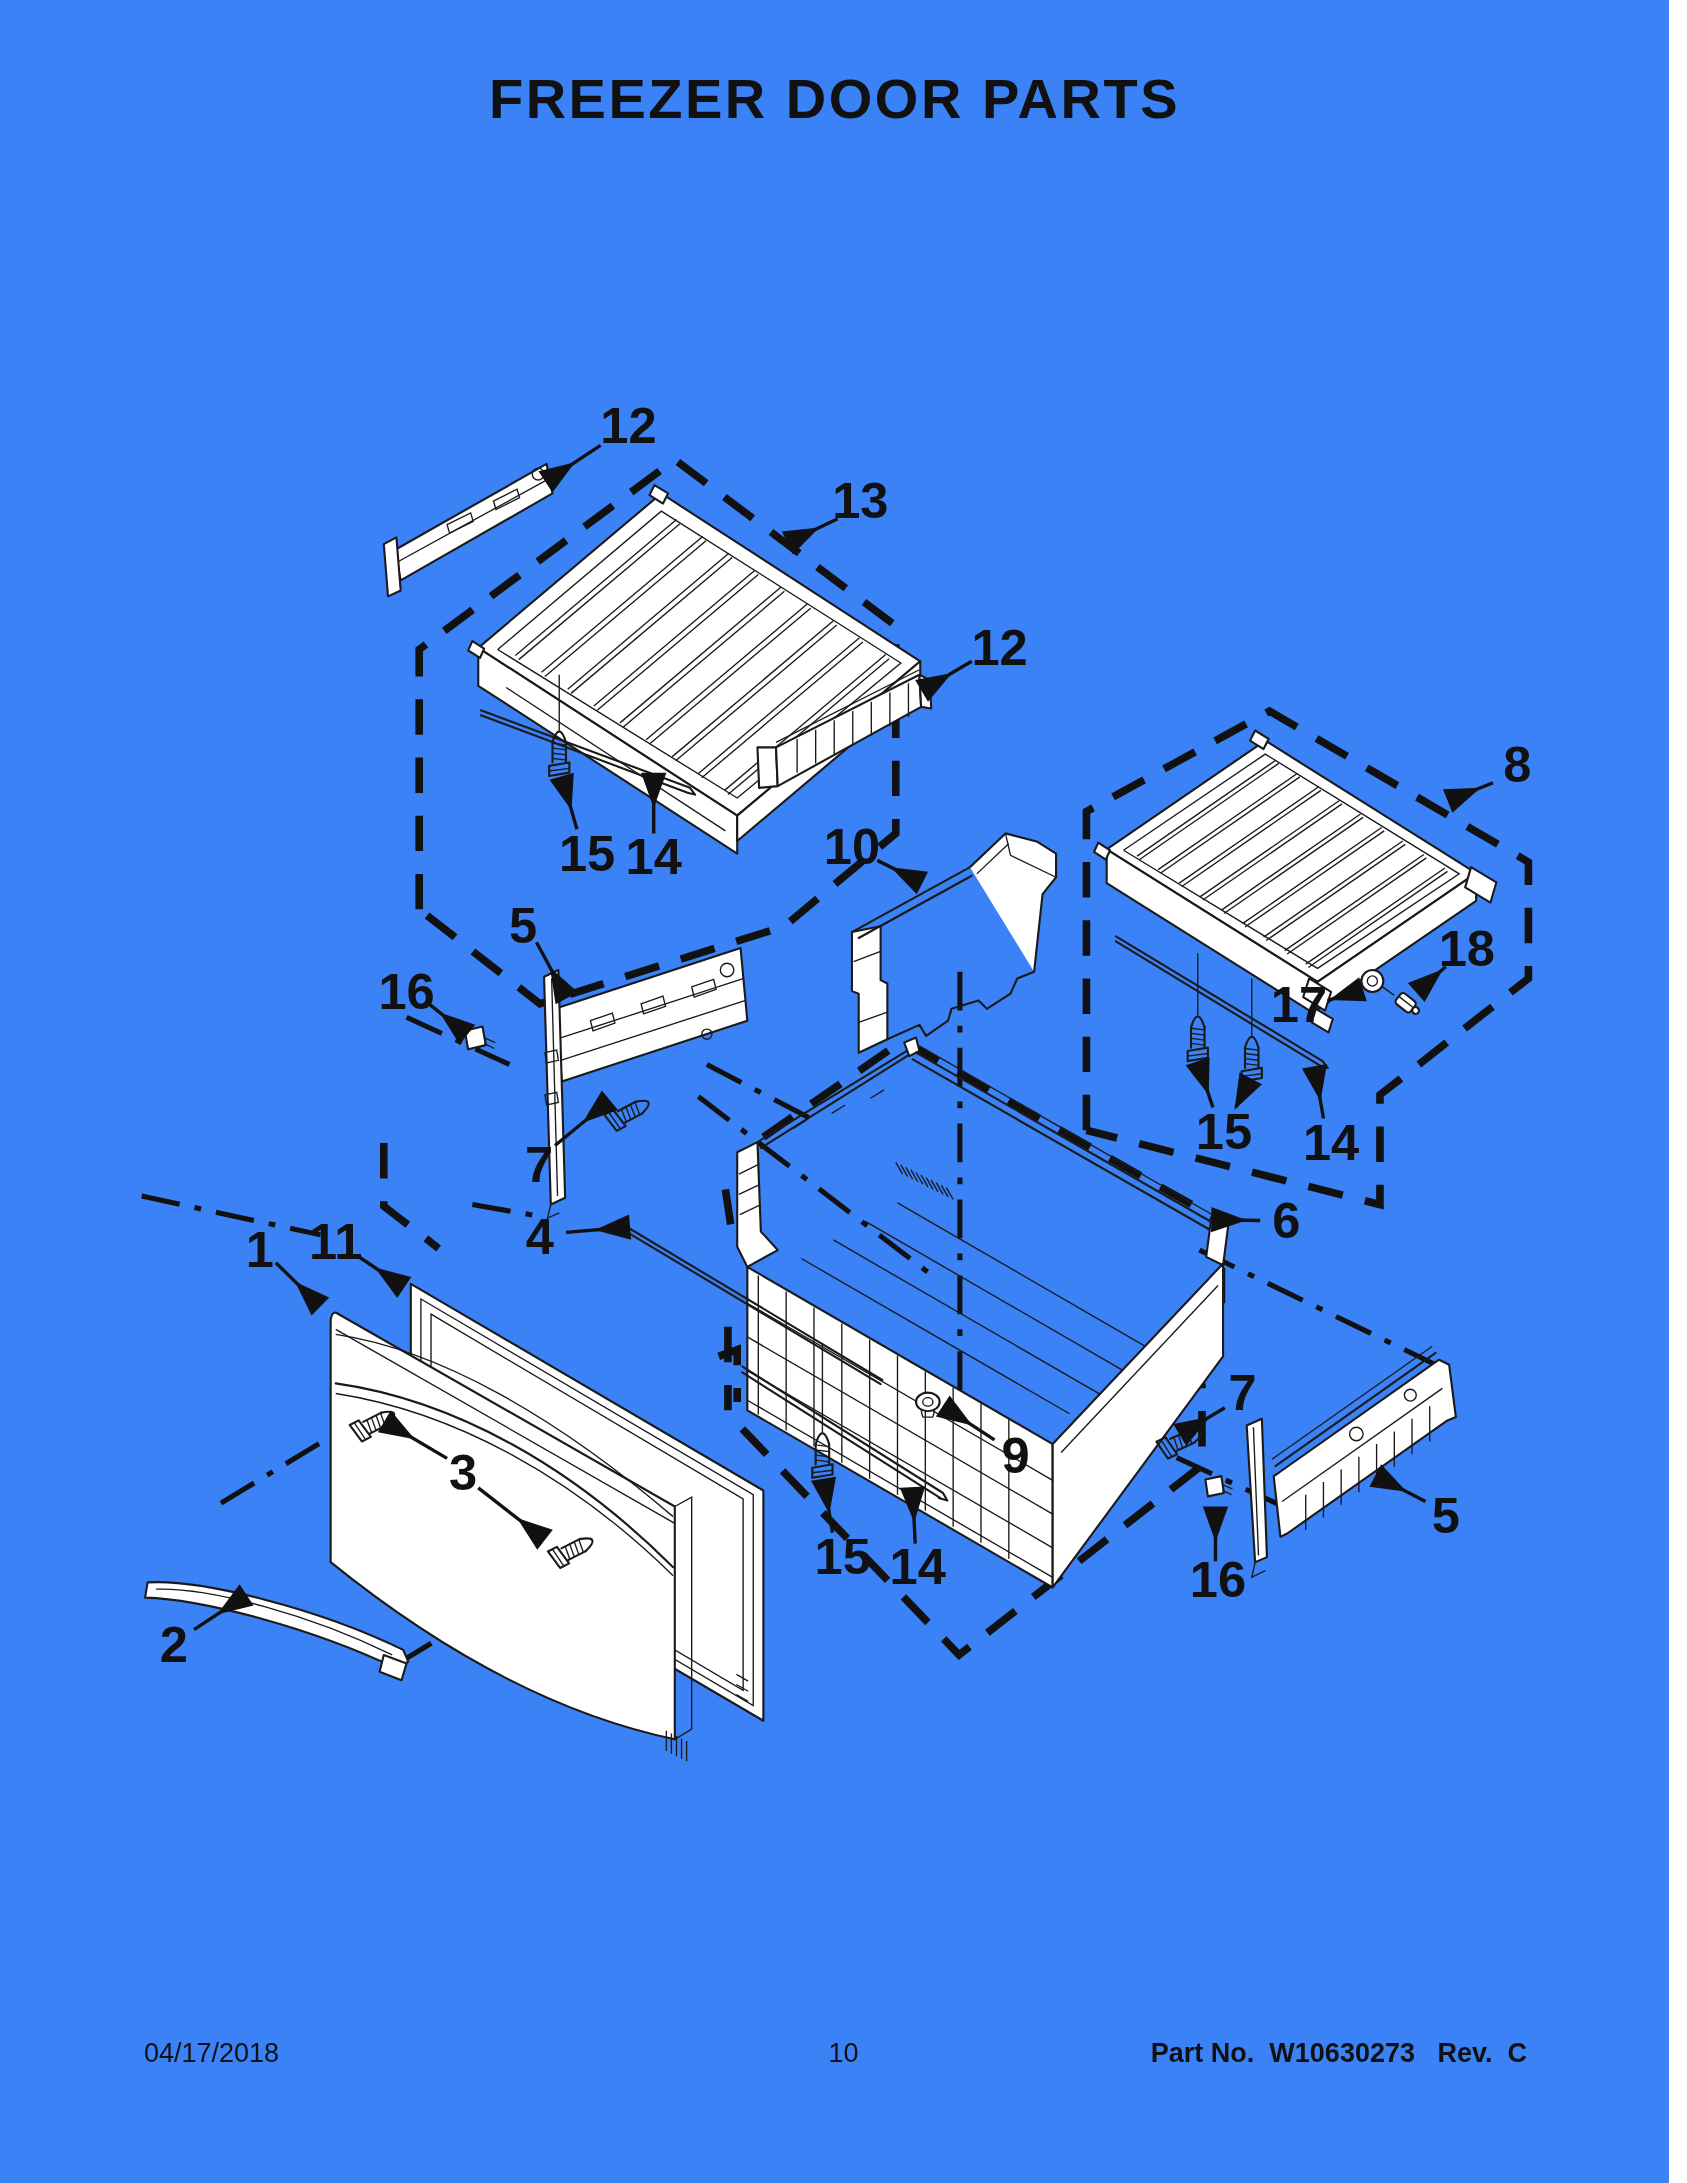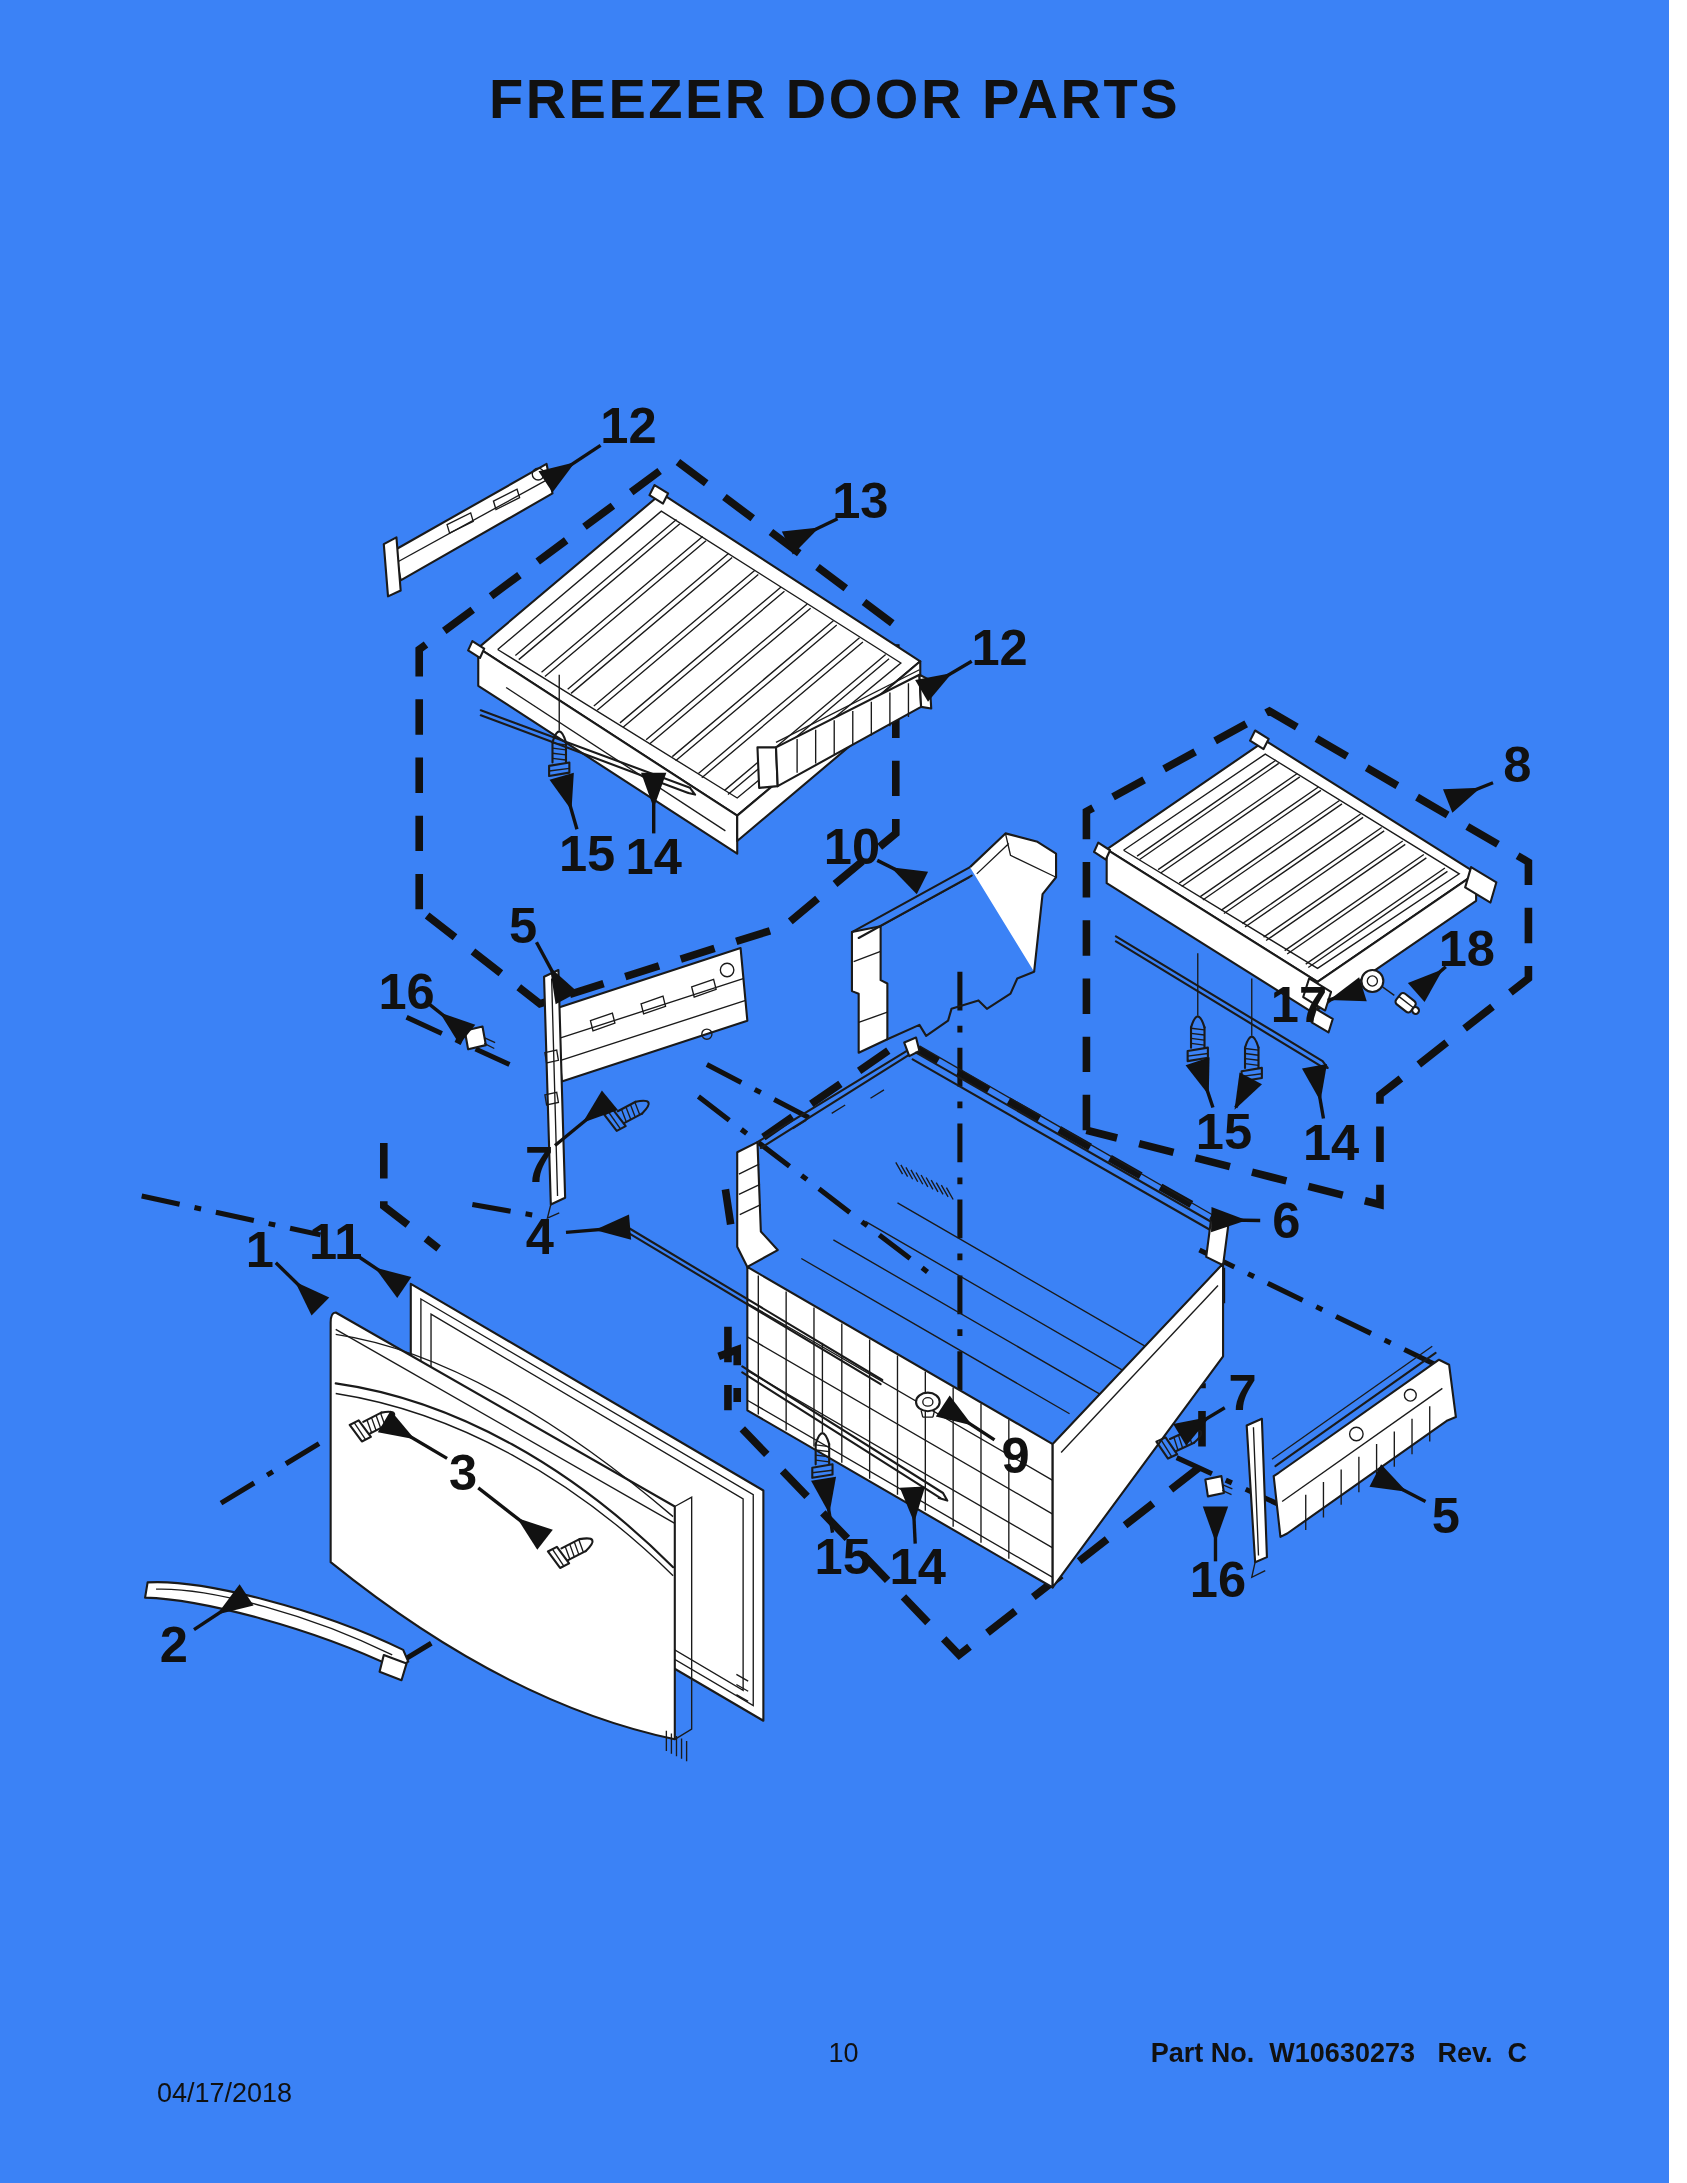--- a/index.html
+++ b/index.html
@@ -2,21 +2,21 @@
 <html style="font-size:13.5px"><head>
 <meta charset="utf-8">
 <style>
   html,body{margin:0;padding:0;background:#fff;}
   #page{position:relative;width:1669px;height:2183px;background:#3b82f6;overflow:hidden;
         font-family:"Liberation Sans", sans-serif;color:#111;}
   #title{position:absolute;left:0;top:66px;width:100%;text-align:center;
          font-size:56px;font-weight:bold;letter-spacing:2.5px;color:#111;}
   #diagram{position:absolute;left:0;top:0;width:1687px;height:2183px;}
   .footer-text{position:absolute;font-size:27px;color:#111;}
-  #footer-date{left:157px;top:2038px;margin-top:40px;}
+  #footer-date{left:144px;top:2038px;}
   #footer-page{left:0;top:2038px;width:1687px;text-align:center;}
   #footer-part{right:142px;top:2038px;white-space:pre;font-weight:bold;}
   
   .ln{fill:none;stroke:#1a1a1a;stroke-width:2.5;stroke-linejoin:round;stroke-linecap:round;}
   .lnw{fill:#ffffff;stroke:#1a1a1a;stroke-width:2.5;stroke-linejoin:round;}
   .thin{fill:none;stroke:#1a1a1a;stroke-width:1.6;}
   .bound{fill:none;stroke:#111;stroke-width:9;stroke-dasharray:42 27;stroke-linecap:butt;}
   .dashdot{fill:none;stroke:#111;stroke-width:6;stroke-dasharray:46 18 8 18;stroke-linecap:butt;}
   .arrow{stroke:#111;stroke-width:4;fill:none;}
   .callout{font-family:"Liberation Sans", sans-serif;font-size:60px;font-weight:bold;fill:#111;}

